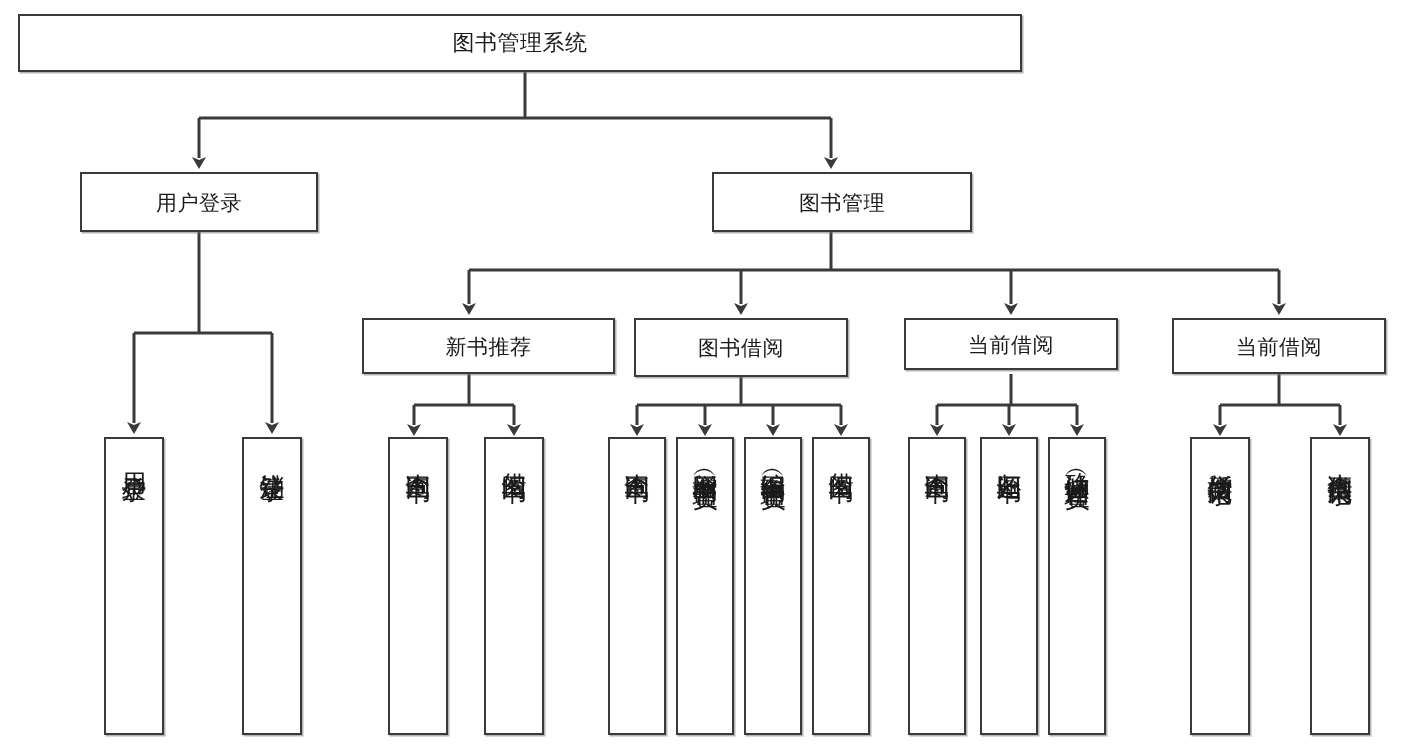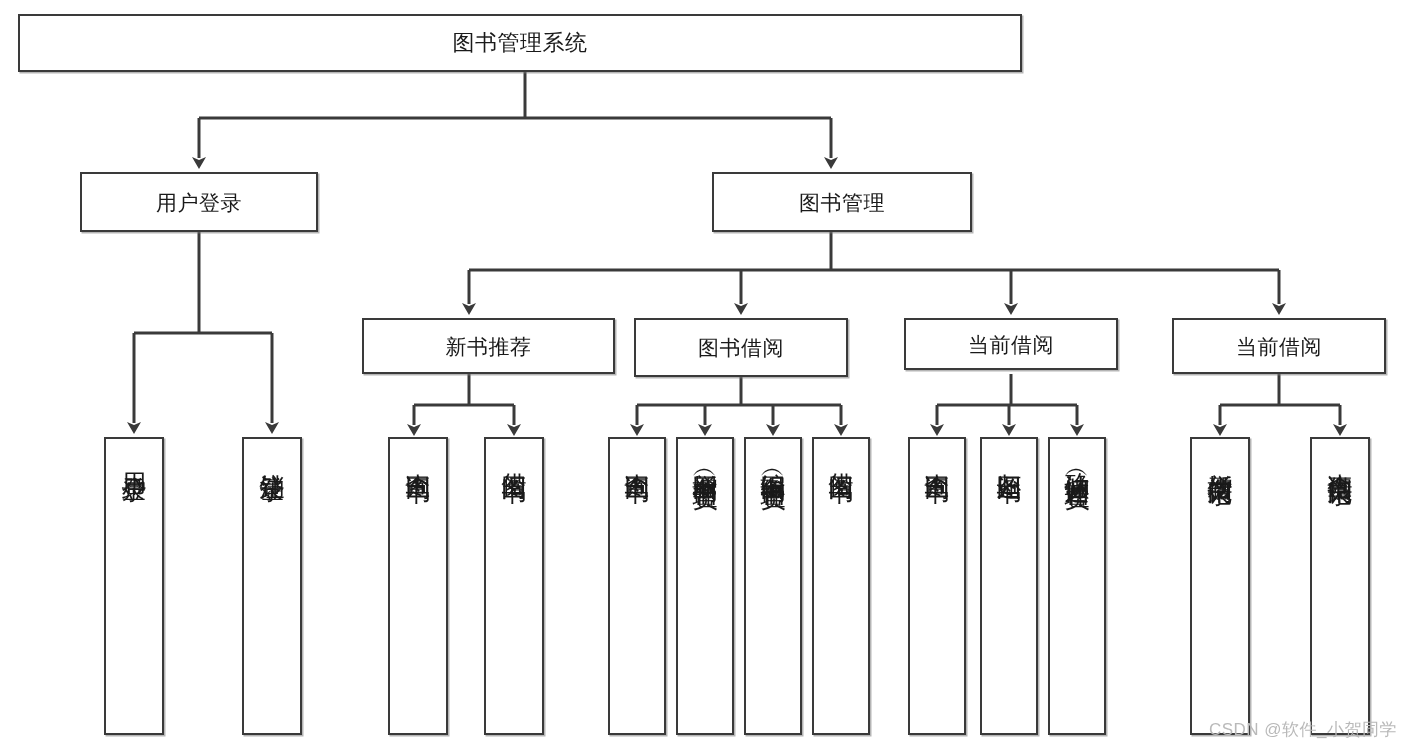--- a/index.html
+++ b/index.html
@@ -173,14 +173,13 @@
         <span class="lbl">确认归还（管理员）</span>
       </div>
       <div class="node vert" style="left: 1190px; top: 437px; width: 60px; height: 298px;">
         <span class="lbl">新增借阅记录</span>
       </div>
       <div class="node vert" style="left: 1310px; top: 437px; width: 60px; height: 298px;">
         <span class="lbl">查询借阅记录</span>
       </div>
     </div>
 
-  <div class="watermark">CSDN @软件_小贺同学</div>
 </div>
 
 </body></html>

